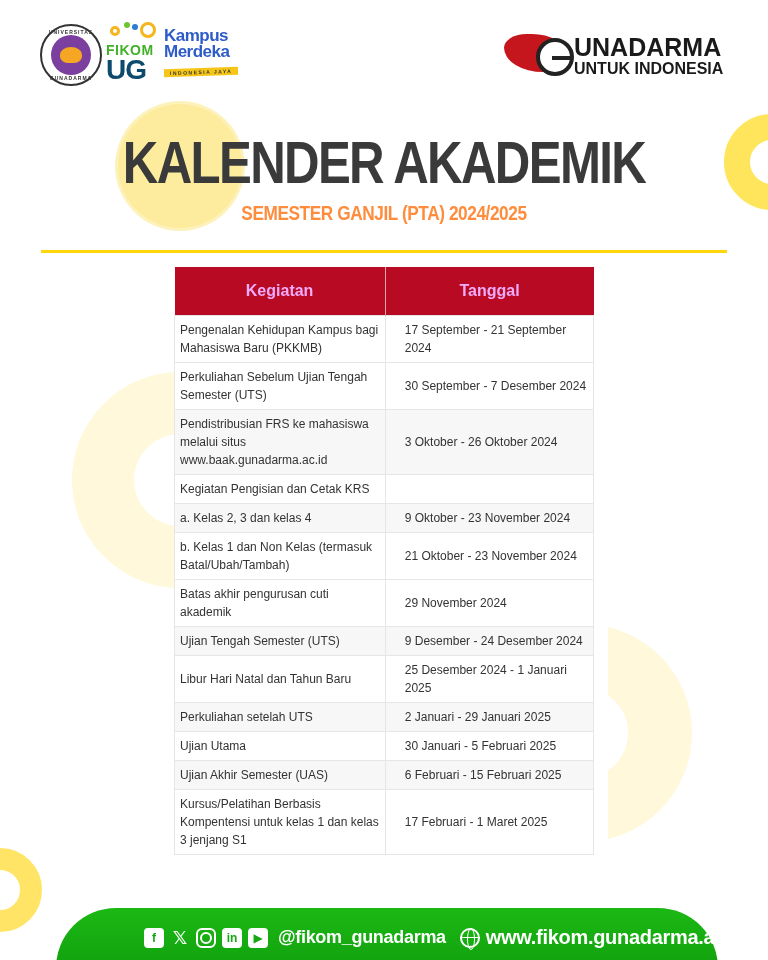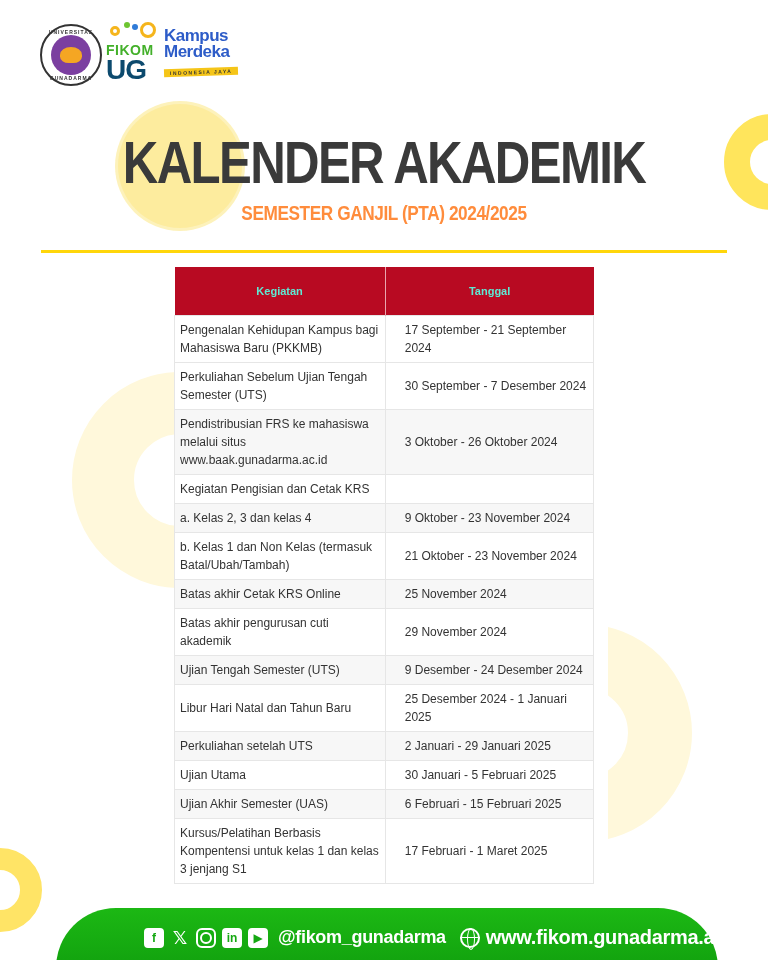--- a/index.html
+++ b/index.html
@@ -44,21 +44,21 @@
   .logo-ug .u2 { position: absolute; left: 72px; top: 28px; font-size: 16px; line-height: 18px; font-weight: 900; color: #1a1a1a; }
 
   
   .title { position: absolute; left: 0; top: 128px; width: 768px; text-align: center; font-family: "Liberation Sans", sans-serif; font-weight: 900; font-size: 60px; line-height: 70px; color: #3a3a3a; letter-spacing: -2px; transform: scaleX(0.82); transform-origin: center; }
   .subtitle { position: absolute; left: 0; top: 200px; width: 768px; text-align: center; font-weight: 900; font-size: 21px; line-height: 26px; color: #ff8c3c; letter-spacing: -0.5px; transform: scaleX(0.82); transform-origin: center; }
   .divider { position: absolute; left: 41px; top: 250px; width: 686px; height: 3px; background: #ffd60a; }
 
   
   .table-wrap { position: absolute; left: 174px; top: 267px; width: 420px; }
   table { width: 420px; border-collapse: collapse; font-size: 12px; line-height: 18px; color: #333; }
-  th { background: #b80a22; color: #5eead4; font-weight: bold; height: 48px; text-align: center; font-size: 11px; border-right: 1px solid #e9a5ae; }
+  th { background: #b80a22; color: #f0abfc; font-weight: bold; height: 48px; text-align: center; font-size: 16px; border-right: 1px solid #e9a5ae; }
   th:last-child { border-right: none; }
   td { border: 1px solid #e6e6e6; padding: 5px 5px; vertical-align: middle; }
   td.c1 { width: 211px; }
   td.c2 { width: 209px; padding-left: 19px; }
   tr.even td { background: #f7f7f7; }
   tr.odd td { background: #ffffff; }
 
   
   .footer { position: absolute; left: 56px; top: 908px; width: 662px; height: 80px; background: linear-gradient(#1cb814, #0e9a0c); border-radius: 60px 60px 0 0; }
   .footer-inner { position: absolute; left: 88px; top: 18px; display: flex; align-items: center; gap: 6px; color: #fff; }
@@ -101,20 +101,26 @@
     <div class="t1">FIKOM</div>
     <div class="t2">UG</div>
   </div>
 
   <div class="logo-km">
     <div class="k1">Kampus</div>
     <div class="k2">Merdeka</div>
     <div class="k3">INDONESIA JAYA</div>
   </div>
 
+  <div class="logo-ug">
+    <div class="eagle"></div>
+    <div class="g"></div>
+    <div class="u1">UNADARMA</div>
+    <div class="u2">UNTUK INDONESIA</div>
+  </div>
 </div>
 
 <h1 class="title">KALENDER AKADEMIK</h1>
 <h2 class="subtitle">SEMESTER GANJIL (PTA) 2024/2025</h2>
 <div class="divider"></div>
 
 <div class="table-wrap">
   <table>
     <thead>
       <tr>
@@ -139,24 +145,20 @@
         <td class="c1">Kegiatan Pengisian dan Cetak KRS</td>
         <td class="c2"></td>
       </tr>
       <tr class="even" style="height:27px">
         <td class="c1">a. Kelas 2, 3 dan kelas 4</td>
         <td class="c2">9 Oktober - 23 November 2024</td>
       </tr>
       <tr class="odd" style="height:44px">
         <td class="c1">b. Kelas 1 dan Non Kelas (termasuk Batal/Ubah/Tambah)</td>
         <td class="c2">21 Oktober - 23 November 2024</td>
-      </tr>
-      <tr class="even" style="height:27px">
-        <td class="c1">Batas akhir Cetak KRS Online</td>
-        <td class="c2">25 November 2024</td>
       </tr>
       <tr class="odd" style="height:27px">
         <td class="c1">Batas akhir pengurusan cuti akademik</td>
         <td class="c2">29 November 2024</td>
       </tr>
       <tr class="even" style="height:27px">
         <td class="c1">Ujian Tengah Semester (UTS)</td>
         <td class="c2">9 Desember - 24 Desember 2024</td>
       </tr>
       <tr class="odd" style="height:27px">

